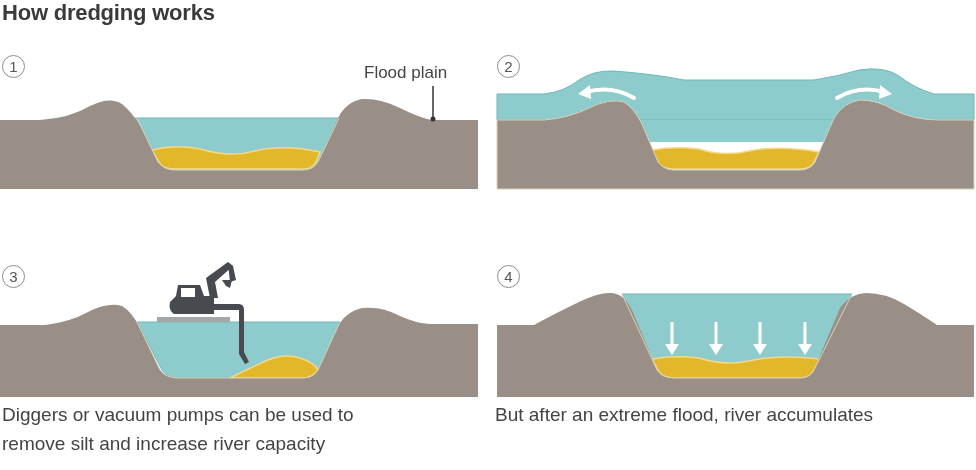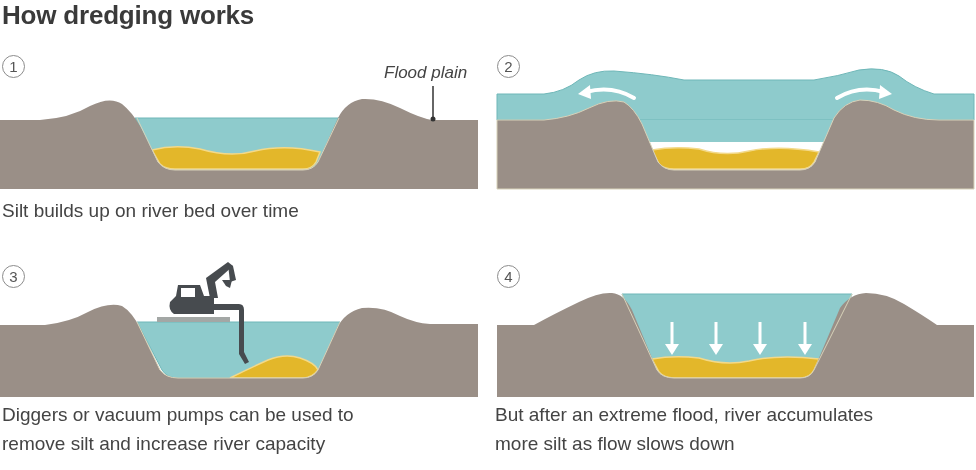--- a/index.html
+++ b/index.html
@@ -1,18 +1,18 @@
 <!DOCTYPE html>
 <html><head>
   <meta charset="utf-8">
   <style>
     html, body { margin: 0; padding: 0; background: #ffffff; }
     body { width: 976px; height: 470px; position: relative; overflow: hidden;
            font-family: "Liberation Sans", sans-serif; color: #404040; }
-    .title { position: absolute; left: 2px; top: 0px; font-size: 26px; font-weight: bold;
+    .title { position: absolute; left: 2px; top: 0px; font-size: 22px; font-weight: bold;
              color: #3a3a3a; letter-spacing: -0.2px; }
     .panel { position: absolute; }
     .panel svg { position: absolute; left: 0; top: 0; }
     .step-num { position: absolute; width: 21px; height: 21px; border: 1.5px solid #8c8c8c;
                 border-radius: 50%; font-size: 15px; line-height: 21px; text-align: center;
                 color: #555; background: #fff; }
     .caption { position: absolute; font-size: 19px; color: #444; line-height: 26px; white-space: nowrap; }
     .label-fp { position: absolute; font-size: 17px; color: #444; white-space: nowrap; }
   </style>
 </head>
@@ -29,22 +29,21 @@
     <path d="M152 98 Q175 92 200 97 Q230 106 255 99 Q285 92 320 100 L316 110 Q312 117 303 117 L175 117 Q165 117 160 112 Z" fill="#e3b72a" stroke="#f3d989" stroke-width="1.5"></path>
 
     <path d="M0 68 L40 68 Q70 66 90 54 Q110 44 122 52 Q132 60 140 74 L158 110 Q164 118 175 118 L303 118 Q313 118 318 110 L338 66 Q346 50 362 47 Q380 46 400 56 Q420 66 432 68 L478 68 L478 137 L0 137 Z" fill="#9a8f87"></path>
     <path d="M137 66 L158 110 Q164 118 175 118 L303 118 Q313 118 318 110 L339 66" fill="none" stroke="#d8d2b9" stroke-width="1"></path>
 
     <g>
       <line x1="433" y1="34" x2="433" y2="66" stroke="#333" stroke-width="1.5"></line>
       <circle cx="433" cy="67" r="2.5" fill="#333"></circle>
     </g>
   </svg>
-  <div class="label-fp" style="left:384px;top:11px;font-style:italic;">Flood plain</div>
-  <div class="caption" style="left:2px;top:146px;">Silt builds up on river bed over time</div>
+  <div class="label-fp" style="left:364px;top:11px;">Flood plain</div>
 </div>
 
 <div class="panel" style="left:494px;top:52px;width:482px;height:180px;">
   <div class="step-num" style="left:3px;top:3px;">2</div>
   <svg width="482" height="140" viewBox="0 0 482 140">
 
     <path d="M3 42 L50 42 Q70 40 85 28 Q100 18 120 19 Q160 22 190 28 L320 28 Q345 24 365 18 Q390 14 405 24 Q420 36 440 42 L480 42 L480 68 L3 68 Z" fill="#8ecbcc" stroke="#6fb7b8" stroke-width="1"></path>
     <path d="M3 68 L480 68 L480 90 L3 90 Z" fill="#8ecbcc"></path>
 
     <path d="M158 98 Q180 94 205 97 Q230 105 255 99 Q285 93 325 100 L320 110 Q316 117 306 117 L180 117 Q170 117 165 112 Z" fill="#e3b72a" stroke="#f3d989" stroke-width="1.5"></path>
@@ -104,14 +103,13 @@
         <polygon points="171,84 185,84 178,95" stroke="none"></polygon>
       <line x1="222" y1="62" x2="222" y2="88"></line>
         <polygon points="215,84 229,84 222,95" stroke="none"></polygon>
       <line x1="266" y1="62" x2="266" y2="88"></line>
         <polygon points="259,84 273,84 266,95" stroke="none"></polygon>
       <line x1="311" y1="62" x2="311" y2="88"></line>
         <polygon points="304,84 318,84 311,95" stroke="none"></polygon>
     </g>
   </svg>
   <div class="caption" style="left:1px;top:142px;">But after an extreme flood, river accumulates</div>
-  <div class="caption" style="left:1px;top:171px;">more silt as flow slows down</div>
 </div>
 
 </body></html>

